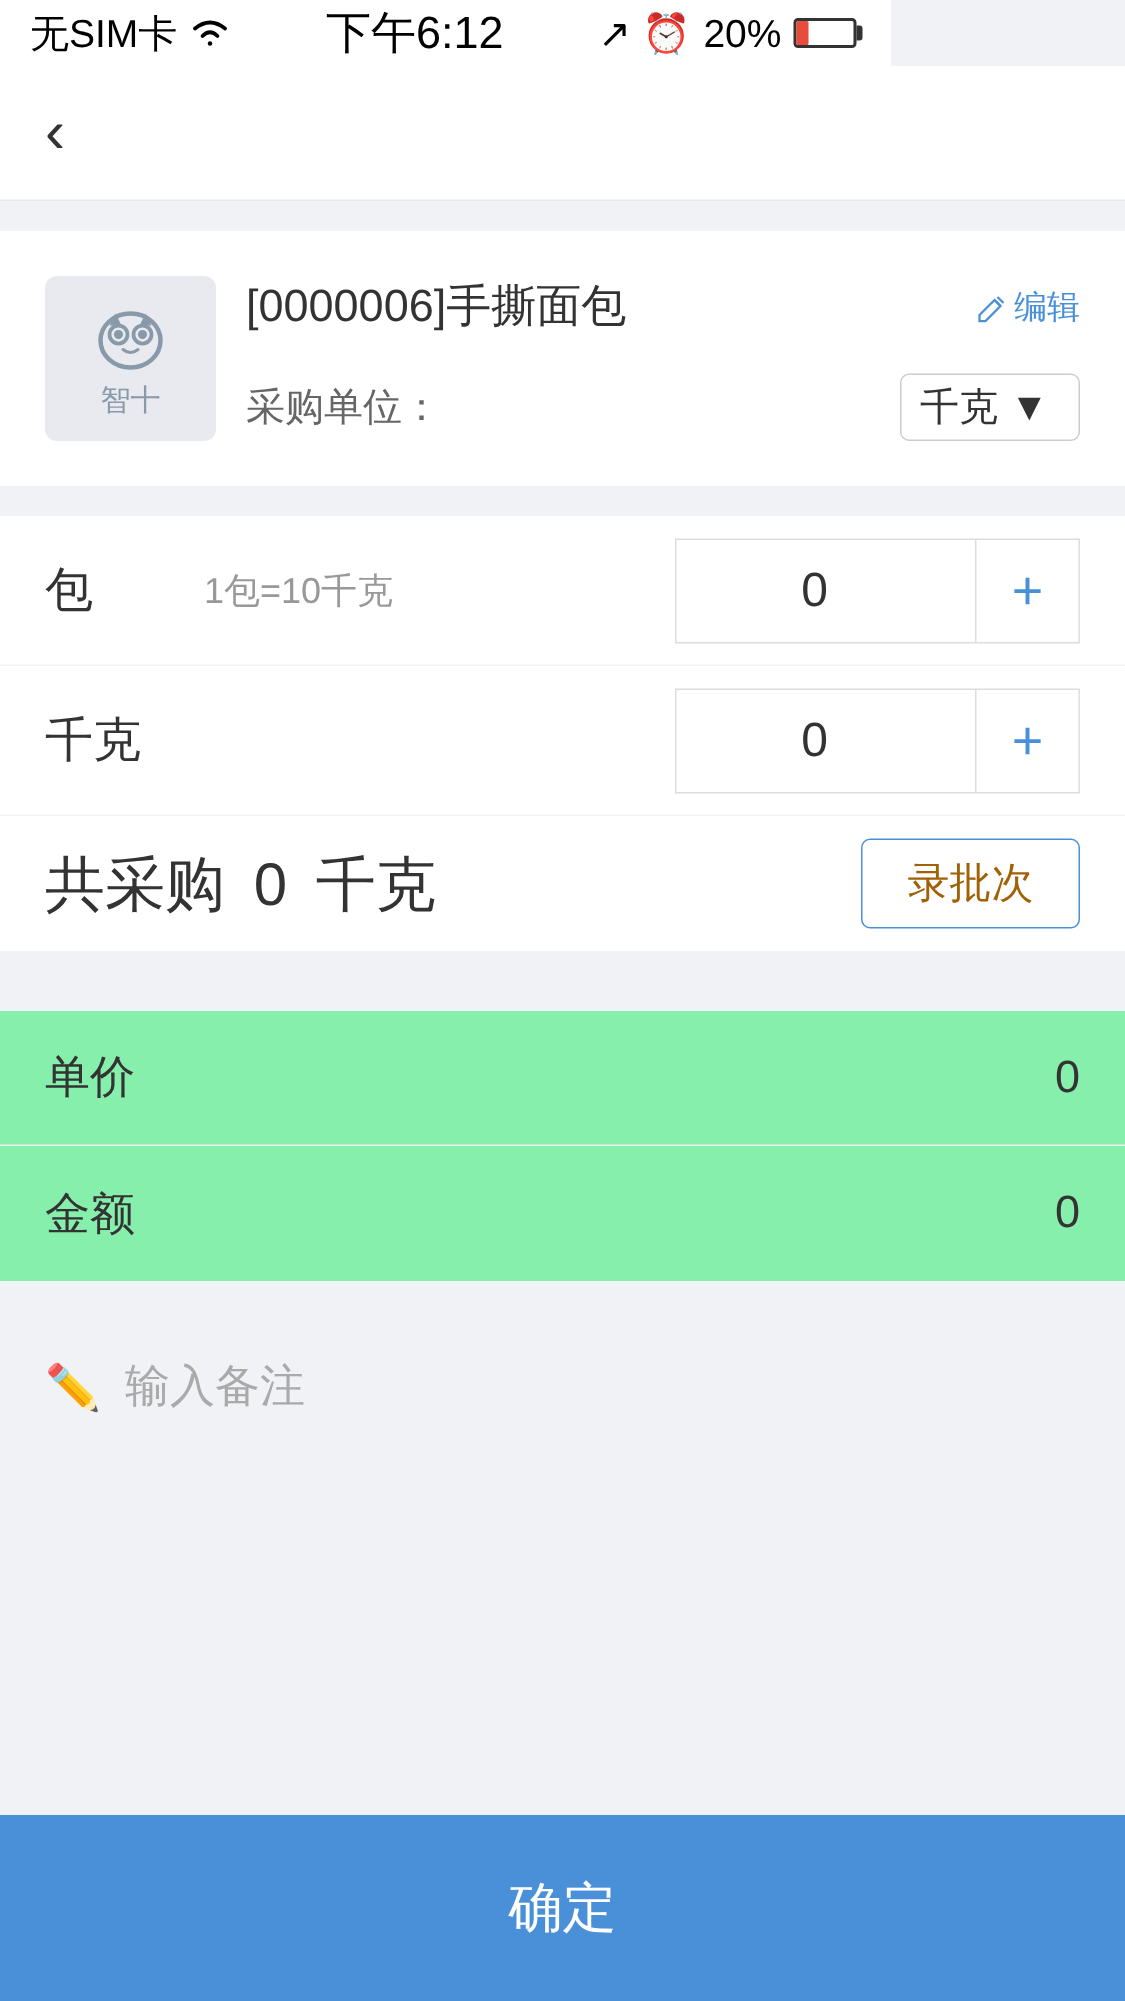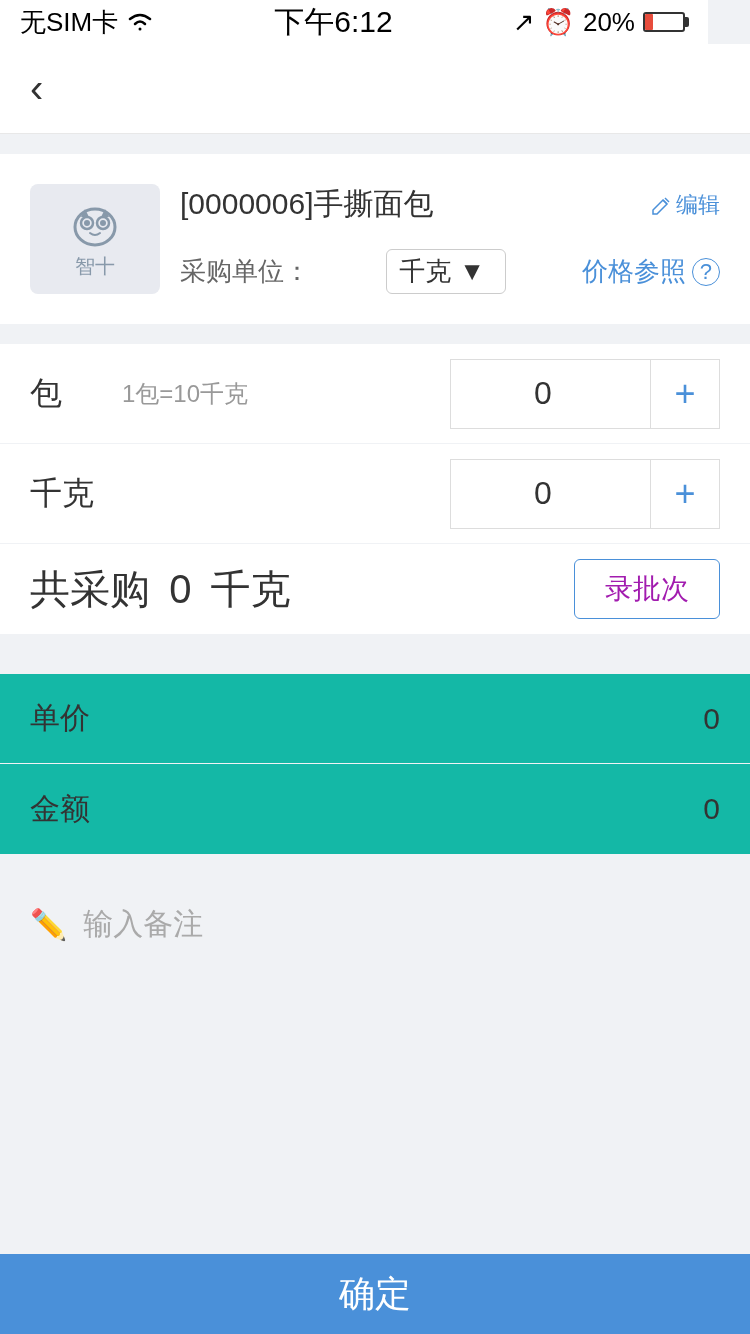--- a/index.html
+++ b/index.html
@@ -8,21 +8,21 @@
       width: 750px;
       min-height: 1334px;
       font-family: -apple-system, "PingFang SC", "Helvetica Neue", Arial, sans-serif;
       background: #f0f2f5;
       font-size: 28px;
       color: #333;
     }
 
     
     .status-bar {
-      width: 708px;
+      width: 594px;
       height: 44px;
       background: #fff;
       display: flex;
       align-items: center;
       justify-content: space-between;
       padding: 0 20px;
       font-size: 26px;
       color: #000;
     }
     .status-bar-left {
@@ -98,21 +98,21 @@
     
     .product-card {
       background: #fff;
       padding: 30px;
       display: flex;
       align-items: center;
       gap: 20px;
       margin-top: 20px;
     }
     .product-thumb {
-      width: 130px;
+      width: 114px;
       height: 110px;
       background: #e8eaf0;
       border-radius: 8px;
       display: flex;
       flex-direction: column;
       align-items: center;
       justify-content: center;
       flex-shrink: 0;
     }
     .product-thumb-label {
@@ -188,21 +188,21 @@
       border-bottom: 1px solid #f0f2f5;
     }
     .quantity-label {
       font-size: 32px;
       color: #333;
       min-width: 80px;
     }
     .quantity-sublabel {
       font-size: 24px;
       color: #999;
-      margin-left: 12px;
+      margin-left: 26px;
     }
     .quantity-input-wrap {
       display: flex;
       align-items: center;
       margin-left: auto;
       gap: 0;
     }
     .quantity-input {
       width: 200px;
       height: 70px;
@@ -235,31 +235,31 @@
       height: 90px;
       background: #fff;
     }
     .summary-text {
       font-size: 40px;
       color: #333;
     }
     .batch-btn {
       margin-left: auto;
       border: 1px solid #4a90d9;
-      color: #a21caf;
+      color: #a16207;
       background: #fff;
       font-size: 28px;
       padding: 10px 30px;
       border-radius: 6px;
       cursor: pointer;
     }
 
     
     .price-section {
-      background: #14b8a6;
+      background: #86efac;
       margin-top: 20px;
     }
     .info-row {
       display: flex;
       align-items: center;
       justify-content: space-between;
       padding: 0 30px;
       height: 90px;
       border-bottom: 1px solid #f0f2f5;
     }
@@ -297,21 +297,21 @@
     
     .empty-space {
       flex: 1;
       background: #f0f2f5;
       min-height: 200px;
     }
 
     
     .confirm-btn {
       width: 750px;
-      height: 80px;
+      height: 124px;
       background: #4a90d9;
       color: #fff;
       font-size: 36px;
       border: none;
       cursor: pointer;
       display: flex;
       align-items: center;
       justify-content: center;
       position: fixed;
       bottom: 0;
@@ -380,24 +380,20 @@
         </span>
       </div>
       <div class="product-unit-row">
         <span class="product-unit-label">
           <span>采购单位：</span>
         </span>
         <div class="unit-select">
           <span>千克</span>
           <span>▼</span>
         </div>
-        <span class="price-ref-btn">
-          <span>价格参照</span>
-          <span style="border:1px solid #4a90d9;border-radius:50%;width:28px;height:28px;display:inline-flex;align-items:center;justify-content:center;font-size:22px;">?</span>
-        </span>
       </div>
     </div>
   </div>
 
   <div class="section-divider"></div>
 
   <div class="quantity-section">
 
     <div class="quantity-row">
       <span class="quantity-label">包</span>

